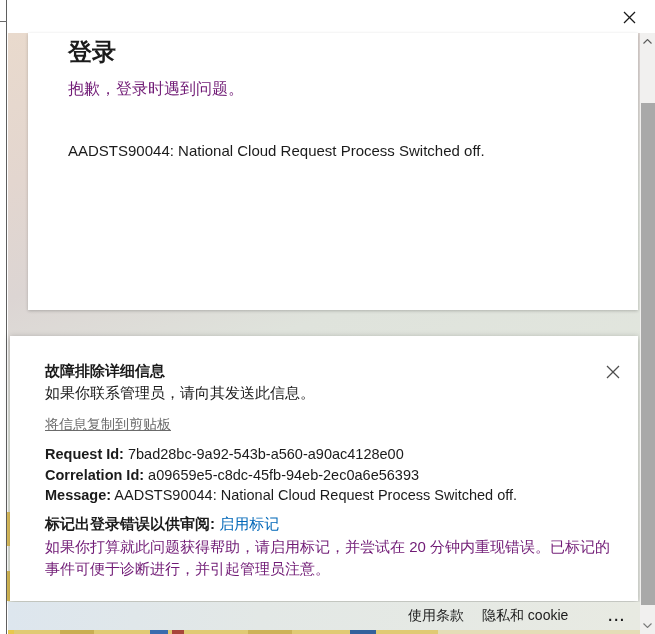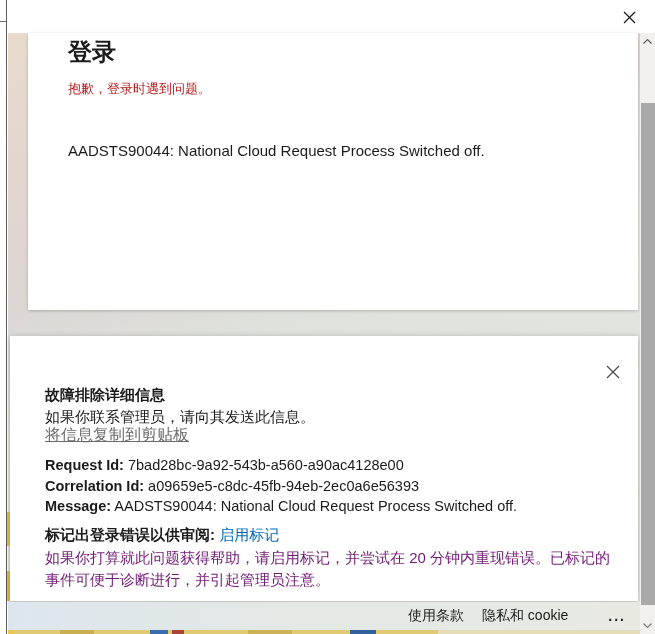--- a/index.html
+++ b/index.html
@@ -56,42 +56,42 @@
   .card {
     position: absolute; left: 28px; top: 33px; width: 610px; height: 277px;
     background: #ffffff;
     box-shadow: 0 1px 3px rgba(0,0,0,0.22);
     padding: 2px 30px 0 40px;
   }
   .card-title {
     font-size: 24px; font-weight: 700; line-height: 34px; color: #1b1b1b;
   }
   .card-subtitle {
-    margin-top: 10px; font-size: 13px; line-height: 20px; color: #b91c1c;
+    margin-top: 10px; font-size: 16px; line-height: 20px; color: #701a75;
   }
   .card-error {
     margin-top: 42px; font-size: 15px; line-height: 20px; color: #1b1b1b;
   }
 
   
   .panel {
     position: absolute; left: 10px; top: 336px; width: 628px; height: 265px;
     background: #ffffff;
     box-shadow: 0 1px 6px rgba(0,0,0,0.25);
     padding: 26px 30px 0 35px;
   }
   .panel-close {
     position: absolute; right: 17px; top: 28px; width: 16px; height: 16px;
     display: flex; align-items: center; justify-content: center;
     cursor: pointer; background: transparent; border: none;
   }
-  .panel-title { font-size: 15px; font-weight: 700; line-height: 18px; margin-top: 24px; }
+  .panel-title { font-size: 15px; font-weight: 700; line-height: 18px; }
   .panel-instruction { margin-top: 4px; font-size: 15px; line-height: 18px; }
   .copy-link {
-    display: inline-block; margin-top: 0; font-size: 16px; line-height: 17px;
+    display: inline-block; margin-top: 14px; font-size: 14px; line-height: 17px;
     color: #6b6b6b; text-decoration: underline; cursor: pointer;
   }
   .details { margin-top: 11px; }
   .detail-row { font-size: 14.5px; line-height: 20.7px; }
   .detail-label { font-weight: 700; }
   .flag-row { margin-top: 8px; font-size: 15px; line-height: 19px; }
   .flag-label { font-weight: 700; }
   .flag-link { color: #0067b8; text-decoration: none; cursor: pointer; }
   .flag-desc {
     margin-top: 3px; width: 566px; font-size: 15px; line-height: 21.5px;

